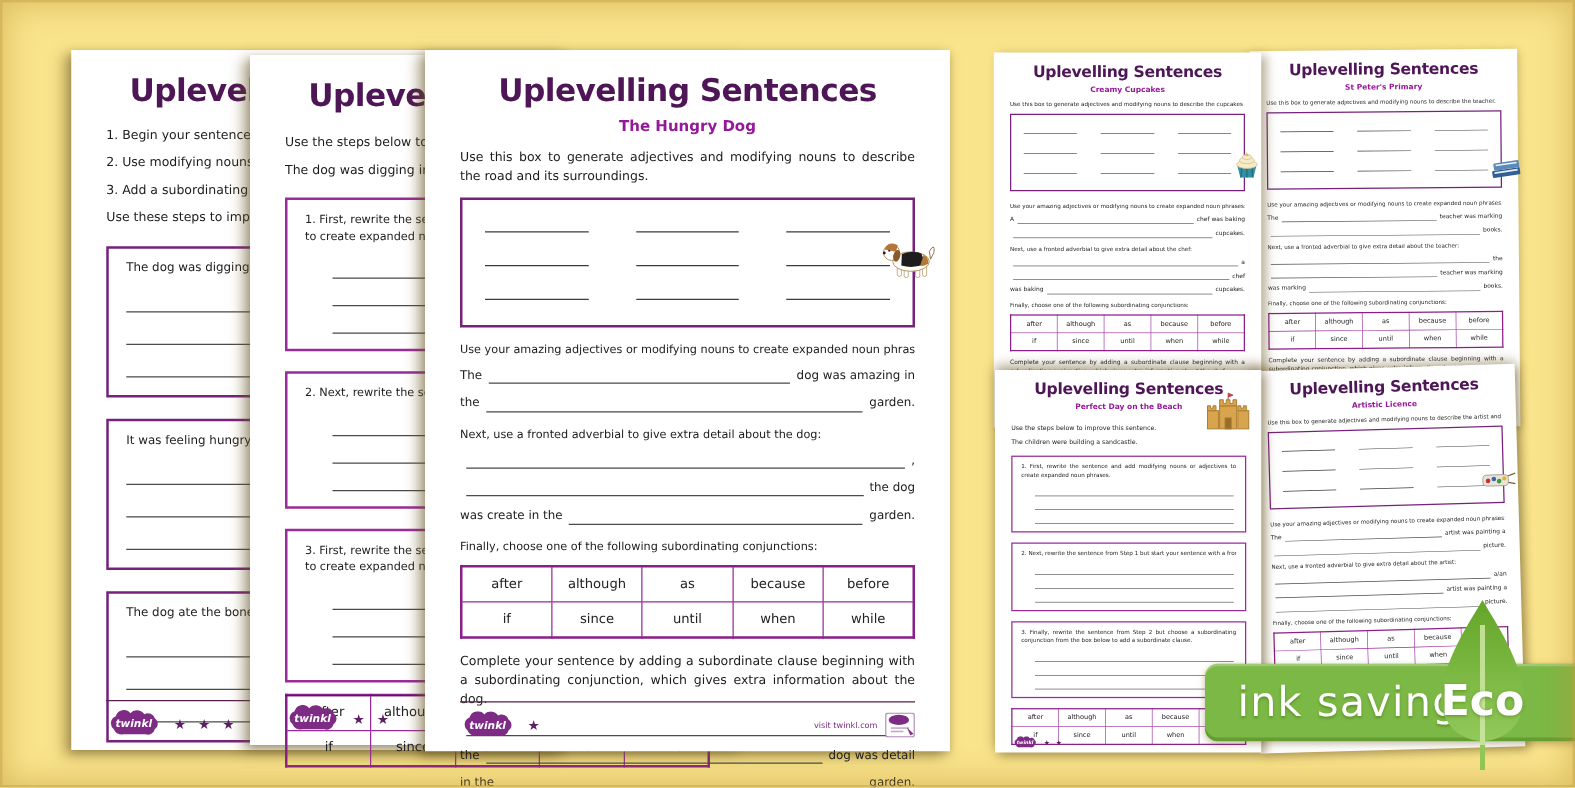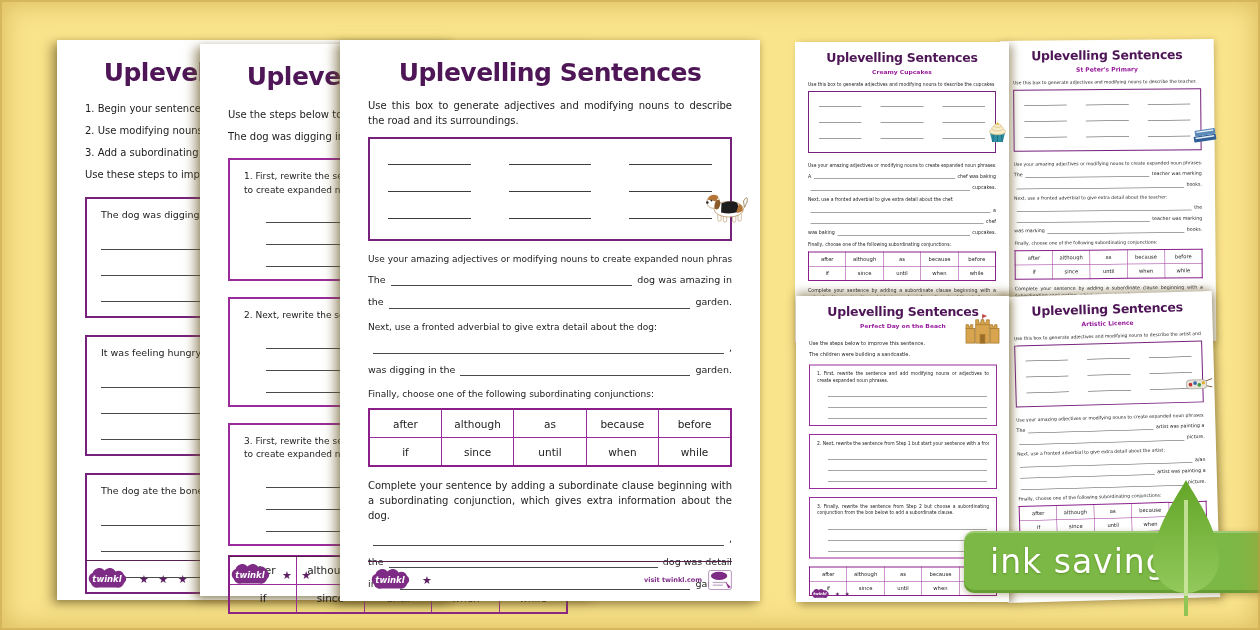--- a/index.html
+++ b/index.html
@@ -36,21 +36,21 @@
   .stepbox{border:2px solid #9a2b9a;padding:10px 14px 12px;margin-top:16px;}
   .step-head{font-size:9px;text-align:justify;line-height:1.5;}
   .step-head.nw{white-space:nowrap;overflow:hidden;text-align:left;}
   .step-lines{margin:4px 4px 0 22px;}
   .step-lines .bl3{height:21px;}
   .footer{position:absolute;left:28px;right:28px;bottom:10px;border-top:1.5px solid #53204f;padding-top:7px;
           display:flex;align-items:center;justify-content:space-between;}
   .foot-left{display:flex;align-items:center;}
   .stars{color:#5c1f63;font-size:11px;letter-spacing:3px;margin-left:10px;}
   .visit{display:flex;align-items:center;gap:6px;}
-  .visit-text{font-size:6.5px;font-weight:bold;color:#7d2b85;text-align:right;}
+  .visit-text{font-size:6.5px;font-weight:normal;color:#7d2b85;text-align:right;}
   .icon{position:absolute;line-height:0;}
   
   .ink-banner{position:absolute;left:964px;top:531px;width:300px;height:62px;background:#7cb845;
               border-radius:10px 0 0 10px;z-index:40;
               box-shadow:inset 0 2px 0 rgba(255,255,255,.25), inset 0 -3px 0 rgba(70,118,24,.4), 0 2px 6px rgba(104,86,36,.4);}
   .ink-text{position:absolute;left:26px;top:11px;font-size:33px;color:#fff;letter-spacing:1px;
             text-shadow:0 1px 2px rgba(78,128,28,.65);}
   .leaf{position:absolute;left:1147px;top:478px;z-index:41;line-height:0;}
   .eco-text{position:absolute;left:1140px;top:541px;width:92px;text-align:center;font-size:34px;font-weight:bold;
             color:#fff;z-index:42;text-shadow:0 1px 3px rgba(78,128,28,.7);}
@@ -164,20 +164,21 @@
           </span>
           <span class="stars">★ ★</span>
         </div>
       </div>
     </div>
   </div>
 
   <div class="page page-c">
     <div class="ws">
       <div class="ws-title">Uplevelling Sentences</div>
+      <div class="ws-sub">The Hungry Dog</div>
       <div class="p">Use this box to generate adjectives and modifying nouns to describe the road and its surroundings.</div>
       <div class="genbox">
         <div class="gen-grid">
             <i class="bl"></i>
             <i class="bl"></i>
             <i class="bl"></i>
             <i class="bl"></i>
             <i class="bl"></i>
             <i class="bl"></i>
             <i class="bl"></i>
@@ -212,21 +213,25 @@
           <span>the</span>
           <span class="line"></span>
           <span>garden.</span>
         </div>
       <div class="h1line">Next, use a fronted adverbial to give extra detail about the dog:</div>
       <div class="fill">
           <span class="line"></span>
           <span>,</span>
         </div>
       <div class="fill">
-          <span>was digging in the</span>
+          <span class="line"></span>
+          <span>the dog</span>
+        </div>
+      <div class="fill">
+          <span>was create in the</span>
           <span class="line"></span>
           <span>garden.</span>
         </div>
       <div class="h1line">Finally, choose one of the following subordinating conjunctions:</div>
       <table class="conj">
           <tbody>
         <tr>
               <td>after</td>
               <td>although</td>
               <td>as</td>
@@ -609,15 +614,16 @@
           <linearGradient id="lg" x1="0" y1="0" x2="0" y2="1">
         <stop offset="0" stop-color="#63a528"></stop>
             <stop offset="1" stop-color="#92c95b"></stop>
       </linearGradient>
         </defs>
       <rect x="37" y="112" width="4" height="26" fill="#8fc858"></rect>
       <path d="M39,2 C48,18 72,52 72,82 A33,33 0 1 1 6,82 C6,52 30,18 39,2 Z" fill="url(#lg)"></path>
       <rect x="37" y="22" width="4" height="96" fill="#cfe7a5" opacity="0.85"></rect>
     </svg>
   </span>
+  <span class="eco-text">Eco</span>
 
   <div class="vignette"></div>
 </div>
 
 </body></html>

